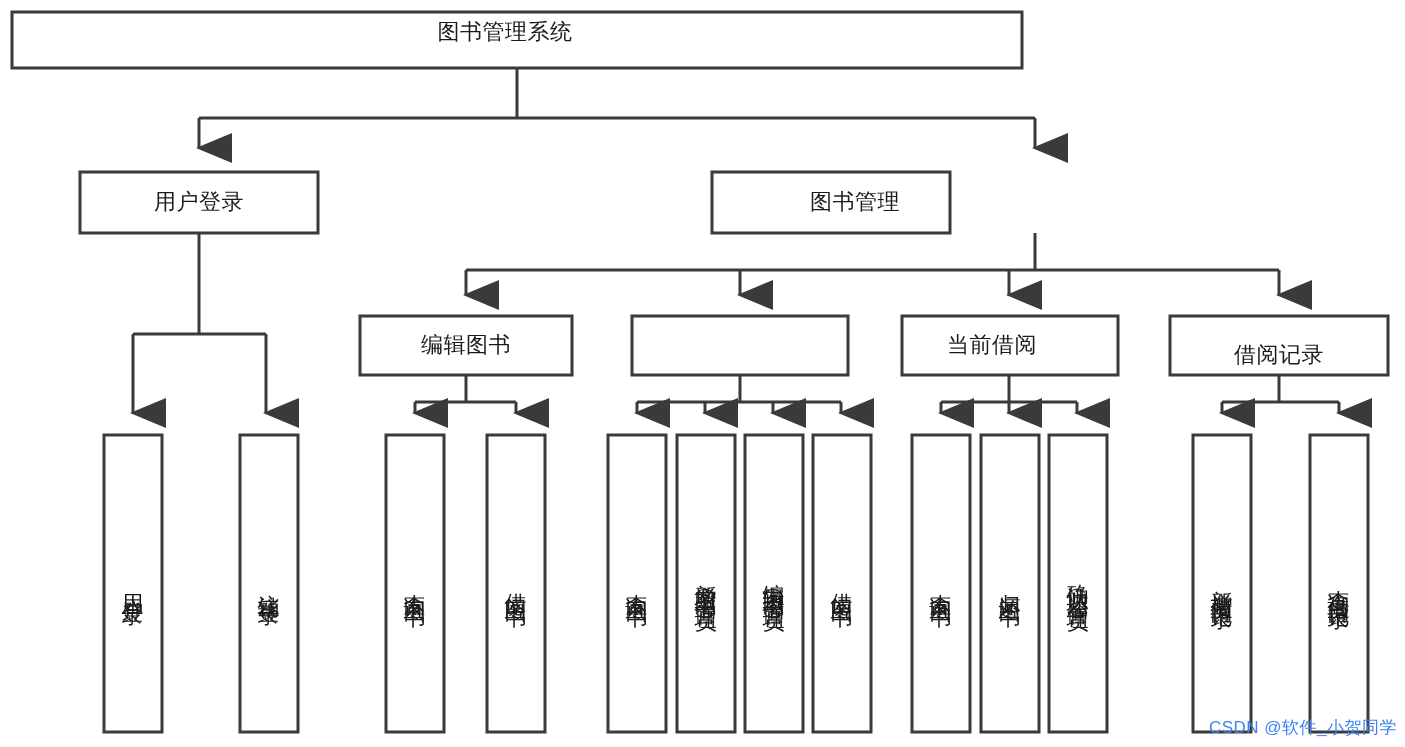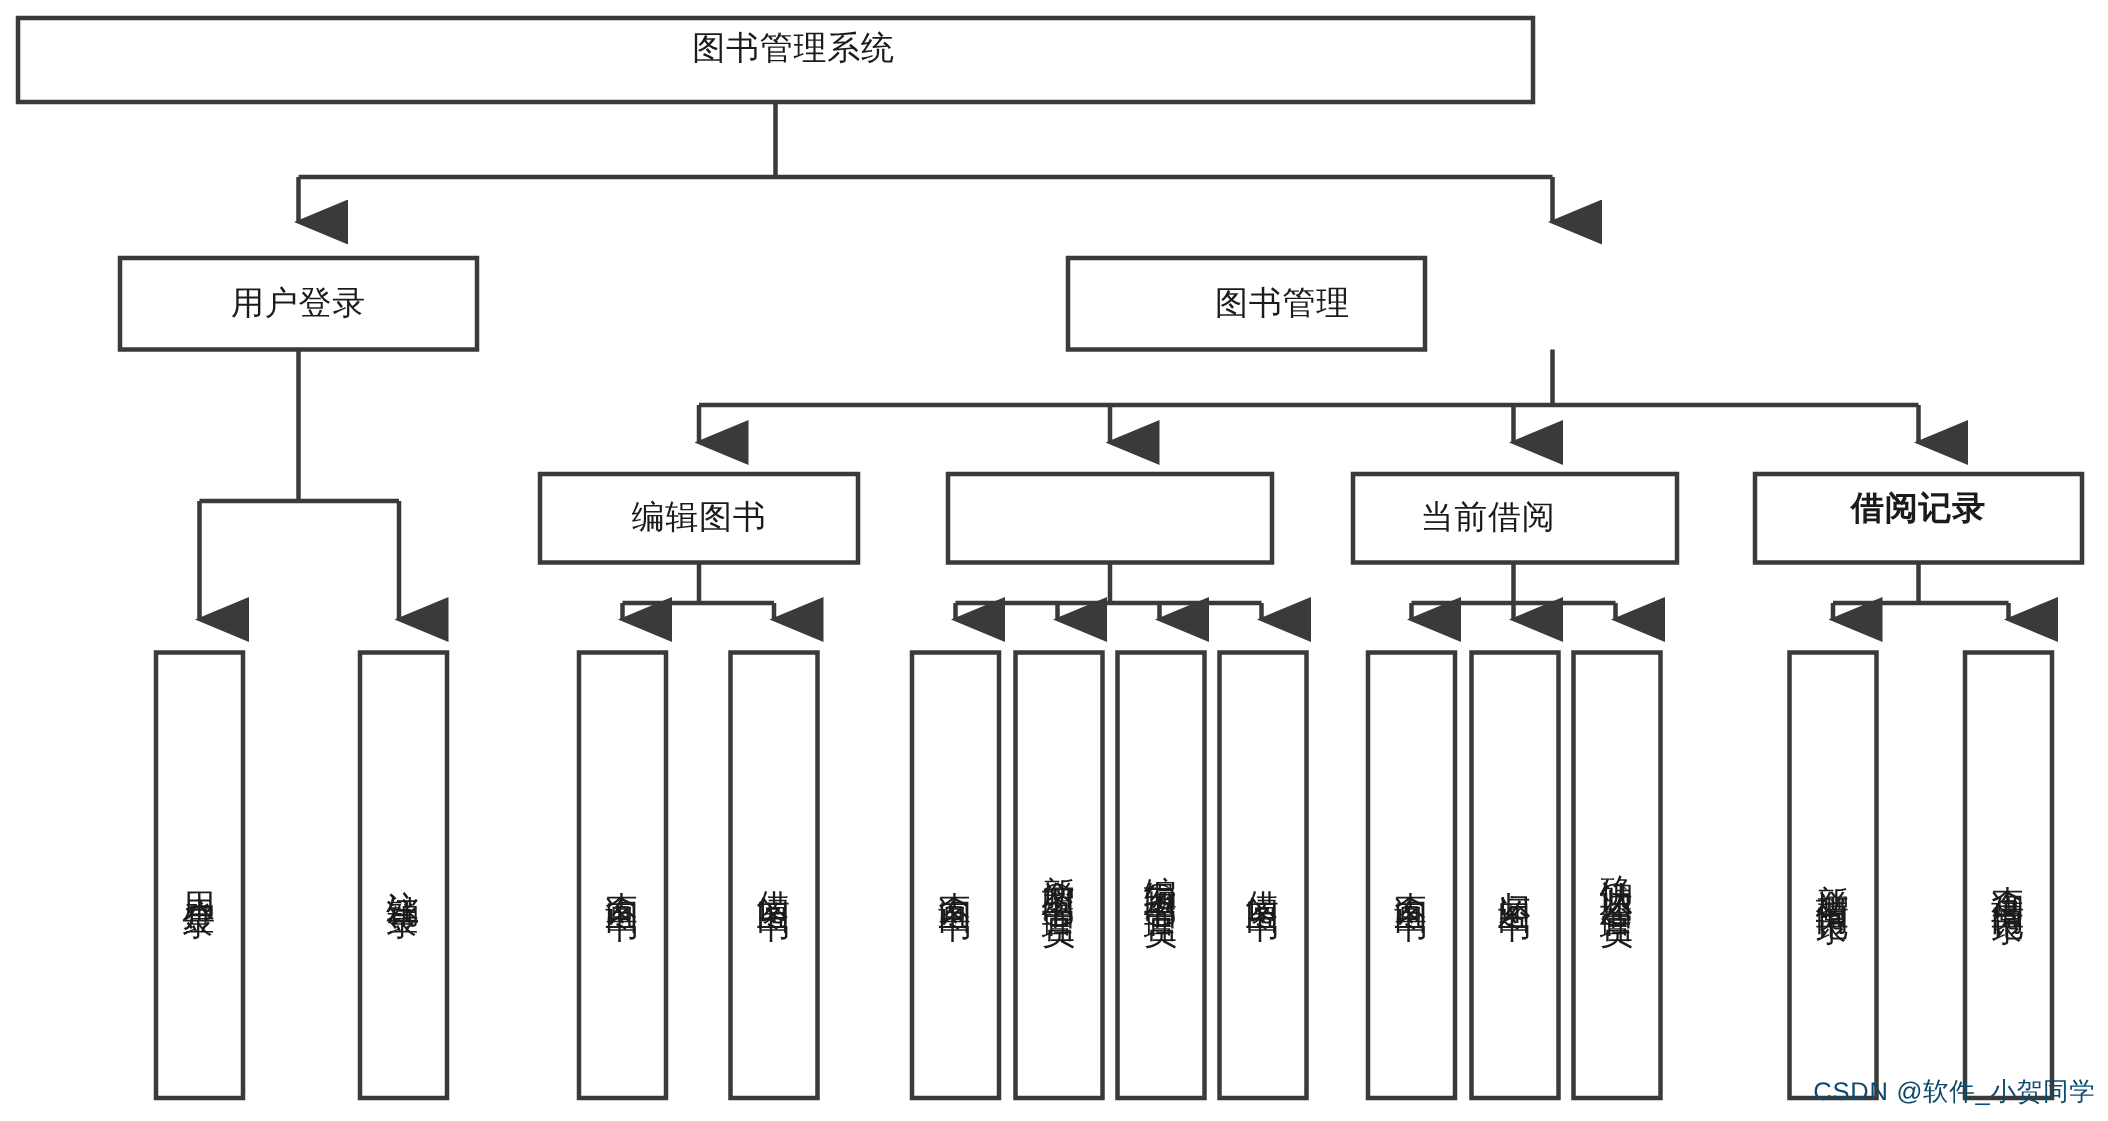--- a/index.html
+++ b/index.html
@@ -59,21 +59,21 @@
     text-orientation: upright;
     font-size: 22px;
     letter-spacing: 4px;
     line-height: 1.05;
   }
   .watermark {
     position: absolute;
     right: 8px;
     bottom: 8px;
     font-size: 17px;
-    color: #0c4a6e;
+    color: #3b82f6;
     font-family: "Liberation Sans", "DejaVu Sans", sans-serif;
     letter-spacing: 0.5px;
     white-space: nowrap;
   }
 </style>
 </head>
 <body>
 
 <div id="diagram-root">
 
@@ -160,32 +160,32 @@
     <rect class="node-box" x="813" y="435" width="58" height="297"></rect>
 
     <rect class="node-box" x="912" y="435" width="58" height="297"></rect>
     <rect class="node-box" x="981" y="435" width="58" height="297"></rect>
     <rect class="node-box" x="1049" y="435" width="58" height="297"></rect>
 
     <rect class="node-box" x="1193" y="435" width="58" height="297"></rect>
     <rect class="node-box" x="1310" y="435" width="58" height="297"></rect>
   </svg>
 
-  <div class="node-label label-horizontal" style="left:24px; top:12px; width:1010px; height:40px;">图书管理系统</div>
+  <div class="node-label label-horizontal" style="left:0; top:12px; width:1010px; height:40px;">图书管理系统</div>
 
   <div class="node-label label-horizontal" style="left:80px; top:172px; width:238px; height:61px;">用户登录</div>
 
   <div class="node-label label-horizontal" style="left:712px; top:172px; width:286px; height:61px;">图书管理</div>
 
   <div class="node-label label-horizontal" style="left:360px; top:316px; width:212px; height:59px;">编辑图书</div>
 
 
   <div class="node-label label-horizontal" style="left:902px; top:316px; width:180px; height:59px;">当前借阅</div>
 
-  <div class="node-label label-horizontal" style="left:1170px; top:316px; width:218px; height:46px;font-weight:bold;">借阅记录</div>
+  <div class="node-label label-horizontal" style="left:1170px; top:332px; width:218px; height:46px;">借阅记录</div>
 
   <div class="node-label label-vertical" style="left:104px; top:435px; width:58px; height:297px;">用户登录</div>
   <div class="node-label label-vertical" style="left:240px; top:435px; width:58px; height:297px;">注销登录</div>
 
   <div class="node-label label-vertical" style="left:386px; top:435px; width:58px; height:297px;">查询图书</div>
   <div class="node-label label-vertical" style="left:487px; top:435px; width:58px; height:297px;">借阅图书</div>
 
   <div class="node-label label-vertical" style="left:608px; top:435px; width:58px; height:297px;">查询图书</div>
   <div class="node-label label-vertical" style="left:677px; top:435px; width:58px; height:297px;">新增图书（管理员）</div>
   <div class="node-label label-vertical" style="left:745px; top:435px; width:58px; height:297px;">编辑图书（管理员）</div>

